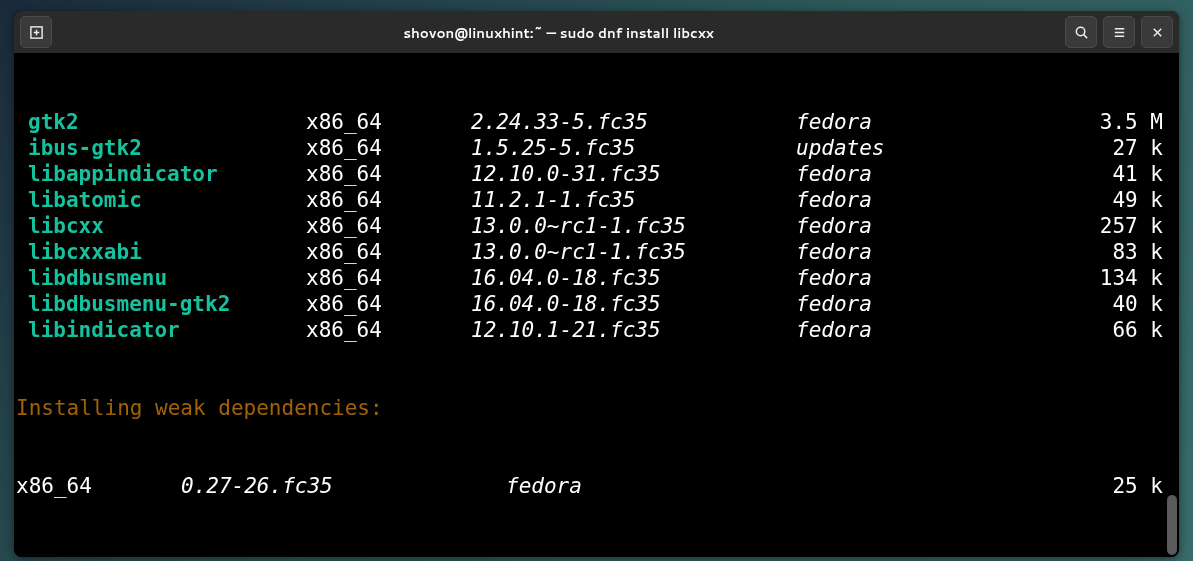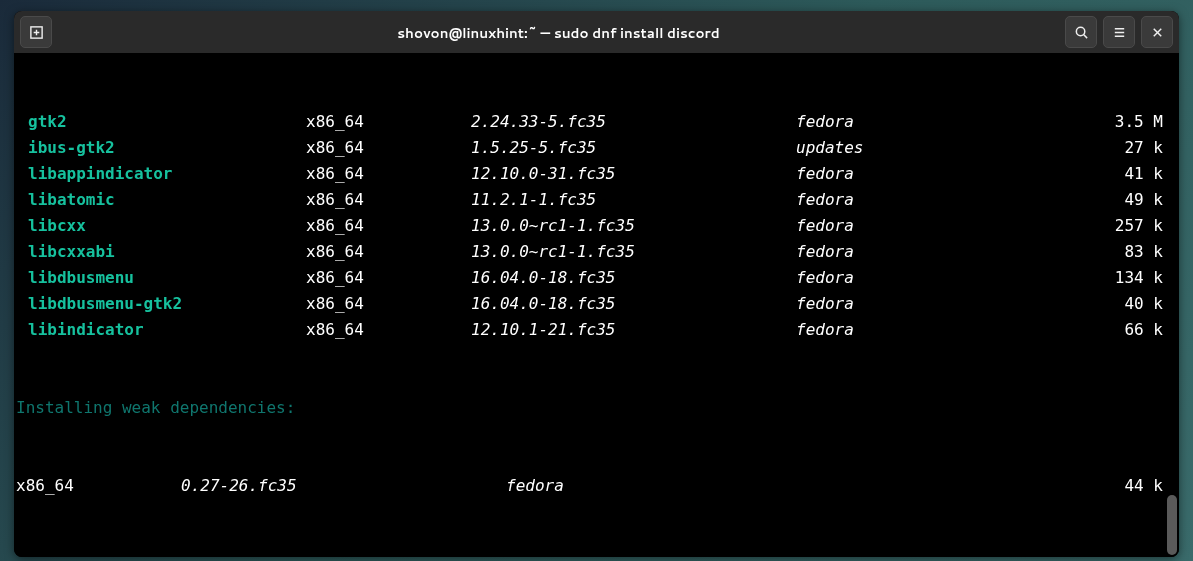--- a/index.html
+++ b/index.html
@@ -56,21 +56,21 @@
       justify-content: center;
       color: #eeeeee;
       cursor: pointer;
     }
     .tb-btn svg { width: 15px; height: 15px; }
     .terminal {
       flex: 1;
       background: #000000;
       color: #ffffff;
       padding: 4px 2px;
-      font-size: 16px;
+      font-size: 21px;
       line-height: 26px;
       overflow-y: auto;
       font-family: "DejaVu Sans Mono", "Liberation Mono", monospace;
       white-space: pre;
       position: relative;
     }
     .terminal::-webkit-scrollbar { width: 12px; }
     .terminal::-webkit-scrollbar-track { background: #1a1a1a; border-radius: 6px; }
     .terminal::-webkit-scrollbar-thumb { background: #5a5a5a; border-radius: 6px; }
     .pkg-row {
@@ -95,21 +95,21 @@
     .pkg-repo {
       flex: 1;
       font-style: italic;
     }
     .pkg-size {
       text-align: center;
       padding-right: 14px;
       white-space: pre;
     }
     .plain-line {
-      color: #0f766e;
+      color: #a16207;
     }
     .scrollbar-fake {
       position: absolute;
       right: 2px;
       bottom: 2px;
       width: 10px;
       height: 60px;
       background: #5a5a5a;
       border-radius: 5px;
     }
@@ -121,21 +121,21 @@
   <div class="titlebar">
     <div class="titlebar-left">
       <div class="tb-btn">
         <svg viewBox="0 0 16 16">
             <rect x="2" y="2" width="12" height="12" fill="none" stroke="#eee" stroke-width="1.5"></rect>
             <line x1="8" y1="5" x2="8" y2="11" stroke="#eee" stroke-width="1.5"></line>
             <line x1="5" y1="8" x2="11" y2="8" stroke="#eee" stroke-width="1.5"></line>
           </svg>
       </div>
     </div>
-    <div class="titlebar-center">shovon@linuxhint:~ — sudo dnf install discord</div>
+    <div class="titlebar-center">shovon@linuxhint:~ — sudo dnf install libcxx</div>
     <div class="titlebar-right">
       <div class="tb-btn">
         <svg viewBox="0 0 16 16">
             <circle cx="7" cy="7" r="4.5" fill="none" stroke="#eee" stroke-width="1.6"></circle>
             <line x1="10.5" y1="10.5" x2="14" y2="14" stroke="#eee" stroke-width="1.6"></line>
           </svg>
       </div>
       <div class="tb-btn">
         <svg viewBox="0 0 16 16">
             <line x1="3" y1="4" x2="13" y2="4" stroke="#eee" stroke-width="1.6"></line>
@@ -148,21 +148,21 @@
             <line x1="4" y1="4" x2="12" y2="12" stroke="#eee" stroke-width="1.6"></line>
             <line x1="12" y1="4" x2="4" y2="12" stroke="#eee" stroke-width="1.6"></line>
           </svg>
       </div>
     </div>
   </div>
 
   <div class="terminal">
     <div id="pkg-list"><div class="pkg-row"><span class="pkg-name">gtk2</span><span class="pkg-arch">x86_64</span><span class="pkg-ver">2.24.33-5.fc35</span><span class="pkg-repo">fedora</span><span class="pkg-size"> 3.5 M</span></div><div class="pkg-row"><span class="pkg-name">ibus-gtk2</span><span class="pkg-arch">x86_64</span><span class="pkg-ver">1.5.25-5.fc35</span><span class="pkg-repo">updates</span><span class="pkg-size">  27 k</span></div><div class="pkg-row"><span class="pkg-name">libappindicator</span><span class="pkg-arch">x86_64</span><span class="pkg-ver">12.10.0-31.fc35</span><span class="pkg-repo">fedora</span><span class="pkg-size">  41 k</span></div><div class="pkg-row"><span class="pkg-name">libatomic</span><span class="pkg-arch">x86_64</span><span class="pkg-ver">11.2.1-1.fc35</span><span class="pkg-repo">fedora</span><span class="pkg-size">  49 k</span></div><div class="pkg-row"><span class="pkg-name">libcxx</span><span class="pkg-arch">x86_64</span><span class="pkg-ver">13.0.0~rc1-1.fc35</span><span class="pkg-repo">fedora</span><span class="pkg-size"> 257 k</span></div><div class="pkg-row"><span class="pkg-name">libcxxabi</span><span class="pkg-arch">x86_64</span><span class="pkg-ver">13.0.0~rc1-1.fc35</span><span class="pkg-repo">fedora</span><span class="pkg-size">  83 k</span></div><div class="pkg-row"><span class="pkg-name">libdbusmenu</span><span class="pkg-arch">x86_64</span><span class="pkg-ver">16.04.0-18.fc35</span><span class="pkg-repo">fedora</span><span class="pkg-size"> 134 k</span></div><div class="pkg-row"><span class="pkg-name">libdbusmenu-gtk2</span><span class="pkg-arch">x86_64</span><span class="pkg-ver">16.04.0-18.fc35</span><span class="pkg-repo">fedora</span><span class="pkg-size">  40 k</span></div><div class="pkg-row"><span class="pkg-name">libindicator</span><span class="pkg-arch">x86_64</span><span class="pkg-ver">12.10.1-21.fc35</span><span class="pkg-repo">fedora</span><span class="pkg-size">  66 k</span></div></div>
     <div class="plain-line">Installing weak dependencies:</div>
-    <div id="weak-list"><div class="pkg-row"><span class="pkg-arch">x86_64</span><span class="pkg-ver">0.27-26.fc35</span><span class="pkg-repo">fedora</span><span class="pkg-size">  44 k</span></div></div>
+    <div id="weak-list"><div class="pkg-row"><span class="pkg-arch">x86_64</span><span class="pkg-ver">0.27-26.fc35</span><span class="pkg-repo">fedora</span><span class="pkg-size">  25 k</span></div></div>
     <div class="plain-line">&nbsp;</div>
     
     
     
     
     
     
     
     <div class="scrollbar-fake"></div>
   </div>

